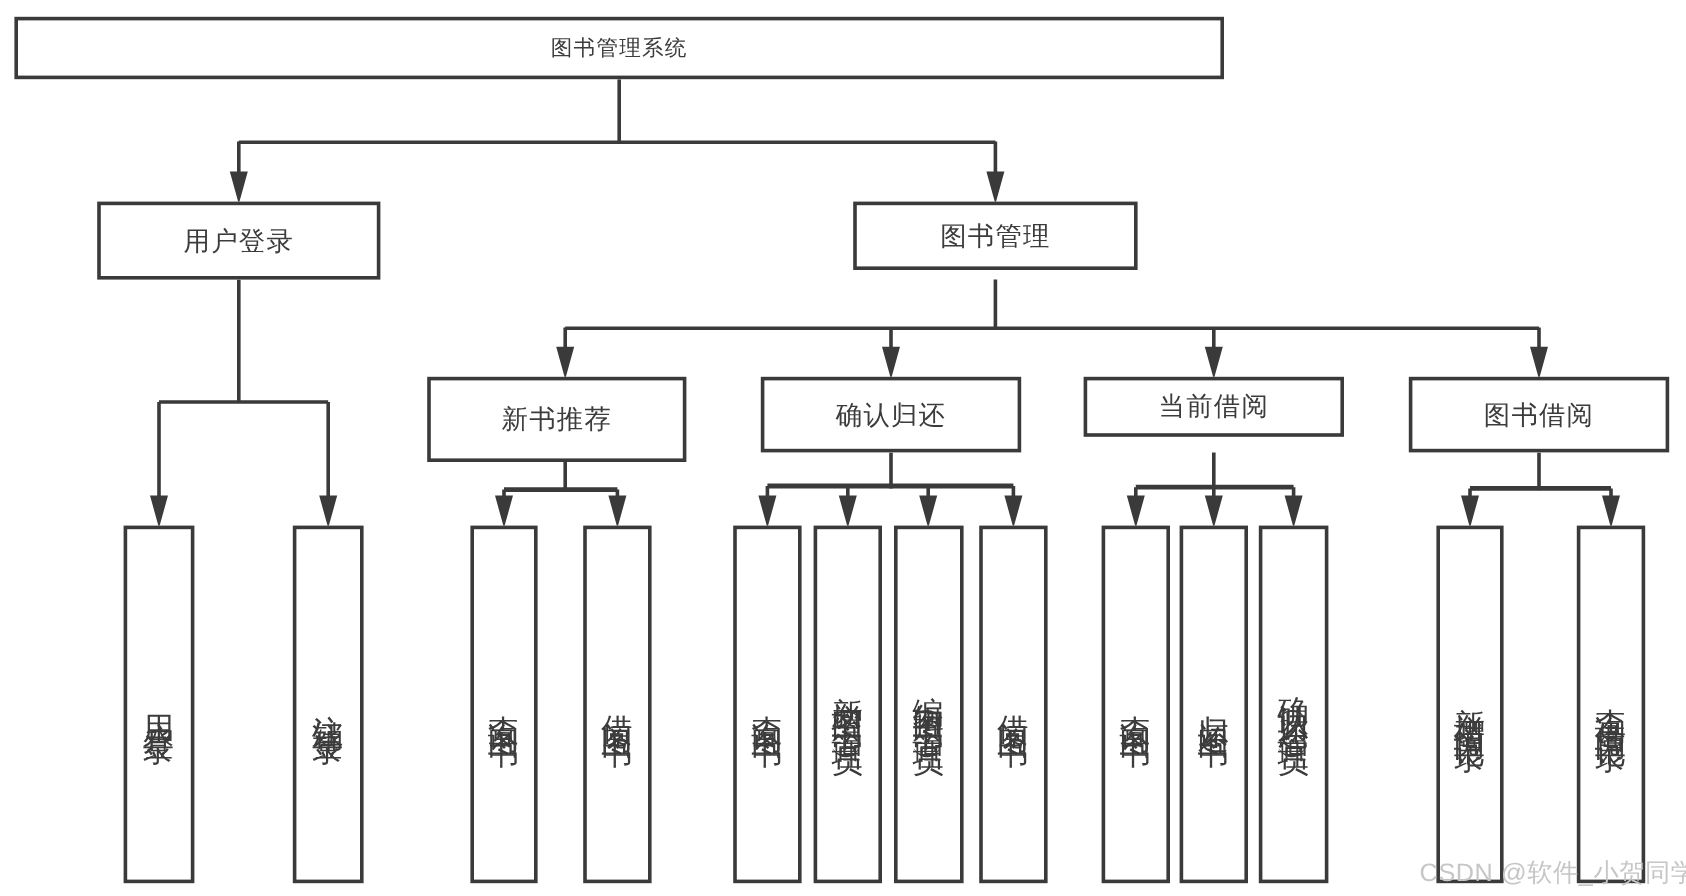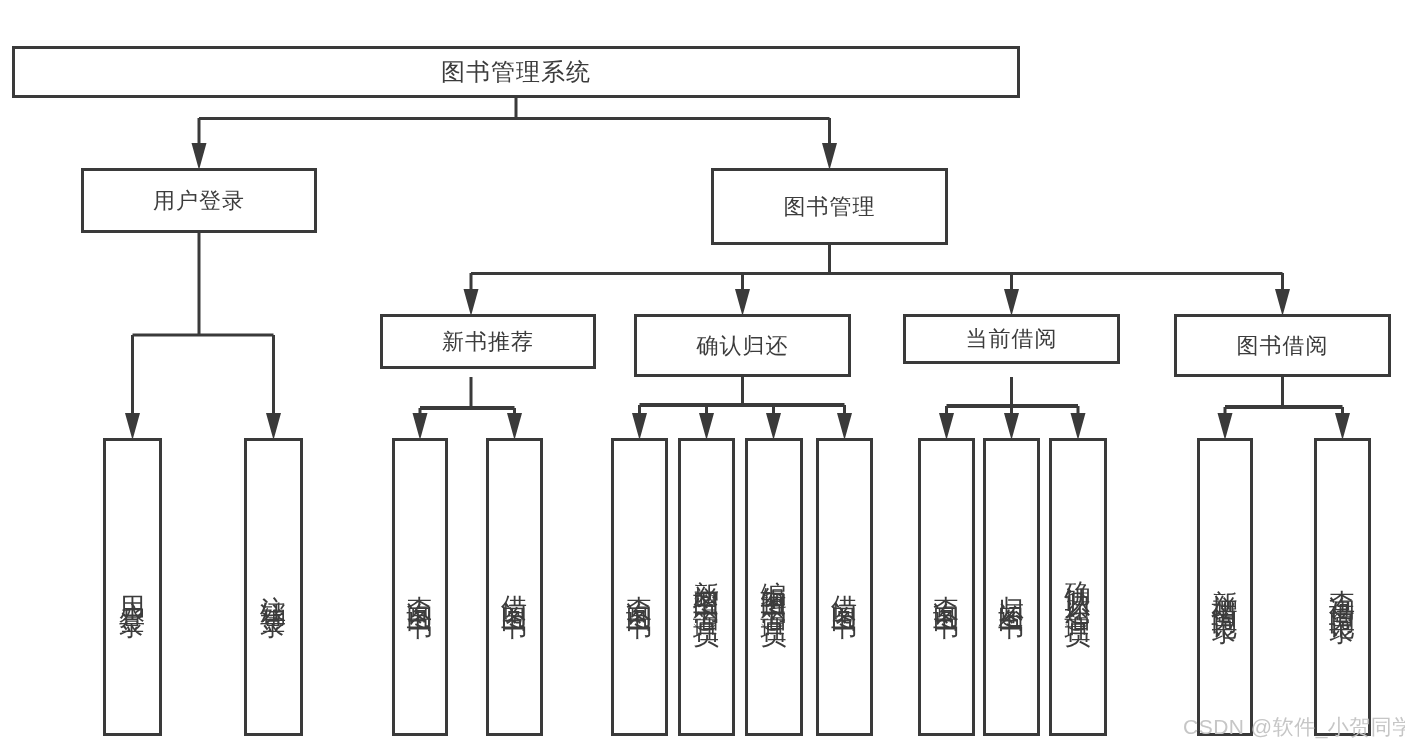--- a/index.html
+++ b/index.html
@@ -19,21 +19,21 @@
   #connectors{position:absolute;left:0;top:0;z-index:0;}
   #connectors .ln{stroke:var(--line);stroke-width:3;fill:none;}
   #connectors .lnThick{stroke:var(--line);stroke-width:4;fill:none;}
   #connectors .ah{fill:var(--line);stroke:none;}
   .hbox{
     position:absolute;z-index:1;box-sizing:border-box;
     background:#fff;border:3px solid var(--line);
     display:flex;align-items:center;justify-content:center;
     color:var(--ink);font-size:22px;letter-spacing:1px;
   }
-  .hbox.root{font-size:24px;margin-top:32px;}
+  .hbox.root{font-size:18px;}
   .vbox{
     position:absolute;z-index:1;box-sizing:border-box;
     background:#fff;border:3px solid var(--line);
     display:flex;align-items:center;justify-content:center;
   }
   .vlabel{
     writing-mode:vertical-rl;text-orientation:mixed;
     color:var(--ink);font-size:26px;line-height:1.0;
     letter-spacing:6px;white-space:nowrap;
   }
@@ -76,25 +76,25 @@
       M1217.5,413 h15 l-7.5,27 z M1335,413 h15 l-7.5,27 z"></path>
   </svg>
 
   <div class="hbox root" style="left:12px;top:14px;width:1008px;height:52px">
     <span>图书管理系统</span>
   </div>
 
   <div class="hbox" style="left:81px;top:168px;width:236px;height:65px">
     <span>用户登录</span>
   </div>
-  <div class="hbox" style="left:711px;top:168px;width:237px;height:77px">
+  <div class="hbox" style="left:711px;top:168px;width:237px;height:57px">
     <span>图书管理</span>
   </div>
 
-  <div class="hbox" style="left:380px;top:314px;width:216px;height:55px">
+  <div class="hbox" style="left:356px;top:314px;width:216px;height:71px">
     <span>新书推荐</span>
   </div>
   <div class="hbox" style="left:634px;top:314px;width:217px;height:63px">
     <span>确认归还</span>
   </div>
   <div class="hbox" style="left:903px;top:314px;width:217px;height:50px">
     <span>当前借阅</span>
   </div>
   <div class="hbox" style="left:1174px;top:314px;width:217px;height:63px">
     <span>图书借阅</span>

